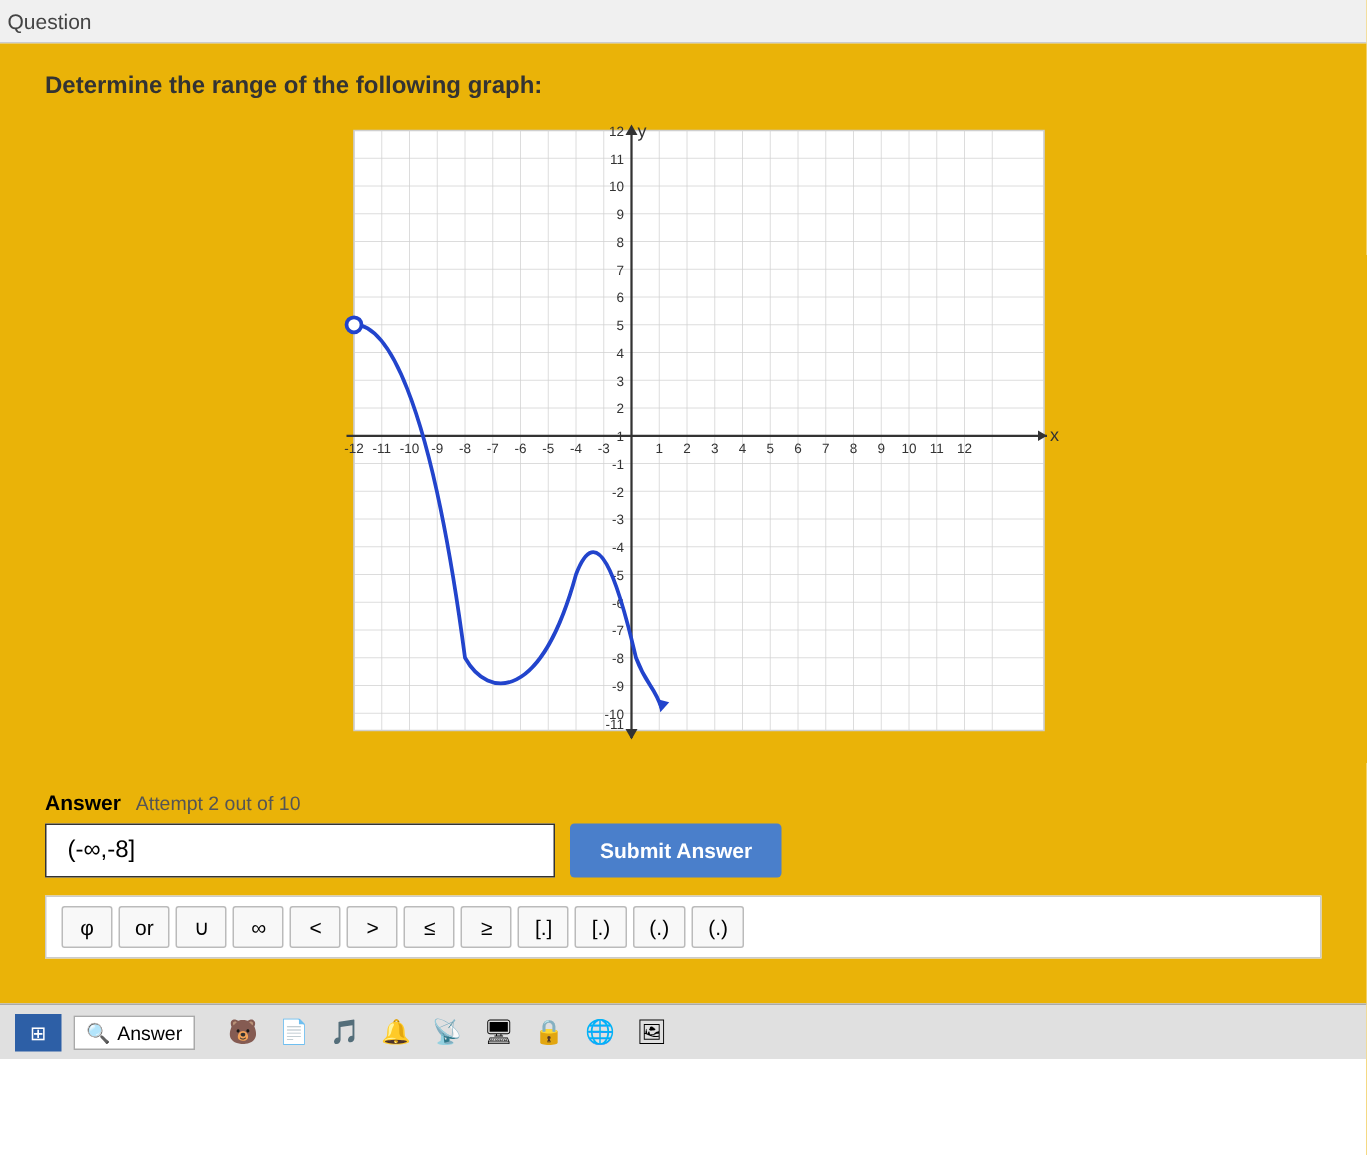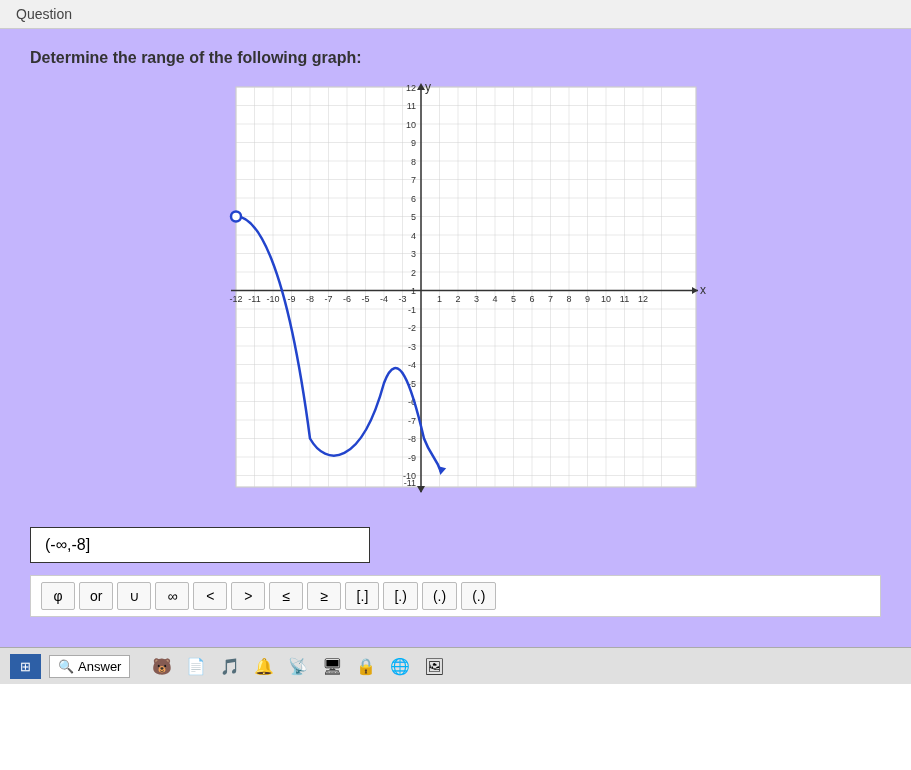--- a/index.html
+++ b/index.html
@@ -7,31 +7,31 @@
       font-family: Arial, sans-serif;
       background: #fff;
       width: 911px;
       min-height: 770px;
       overflow-x: hidden;
     }
 
     
     .header {
       background: #f0f0f0;
-      padding: 6px 16px;
+      padding: 6px 5px;
       border-bottom: 1px solid #ccc;
       font-size: 14px;
       color: #444;
     }
 
     
     .main-content {
       flex: 1;
       padding: 20px 30px;
-      background: #c4b5fd;
+      background: #eab308;
     }
 
     .question-label {
       font-size: 16px;
       font-weight: bold;
       color: #333;
       margin-bottom: 10px;
     }
 
     
@@ -322,23 +322,28 @@
 
         <circle cx="30" cy="139.5" r="5" fill="white" stroke="#2244cc" stroke-width="2.5"></circle>
 
         <polygon points="235,398 231,390 239,390" fill="#2244cc" transform="rotate(15, 235, 395)"></polygon>
 
       </svg>
     </div>
   </div>
 
   <div class="answer-section">
+    <div class="answer-label">
+      <span>Answer</span>
+      <span class="attempt-label">Attempt 2 out of 10</span>
+    </div>
 
     <div class="answer-row">
       <div class="answer-input">(-∞,-8]</div>
+      <button class="submit-btn">Submit Answer</button>
     </div>
 
     <div class="symbol-toolbar">
       <button class="sym-btn">φ</button>
       <button class="sym-btn">or</button>
       <button class="sym-btn">∪</button>
       <button class="sym-btn">∞</button>
       <button class="sym-btn">&lt;</button>
       <button class="sym-btn">&gt;</button>
       <button class="sym-btn">≤</button>

